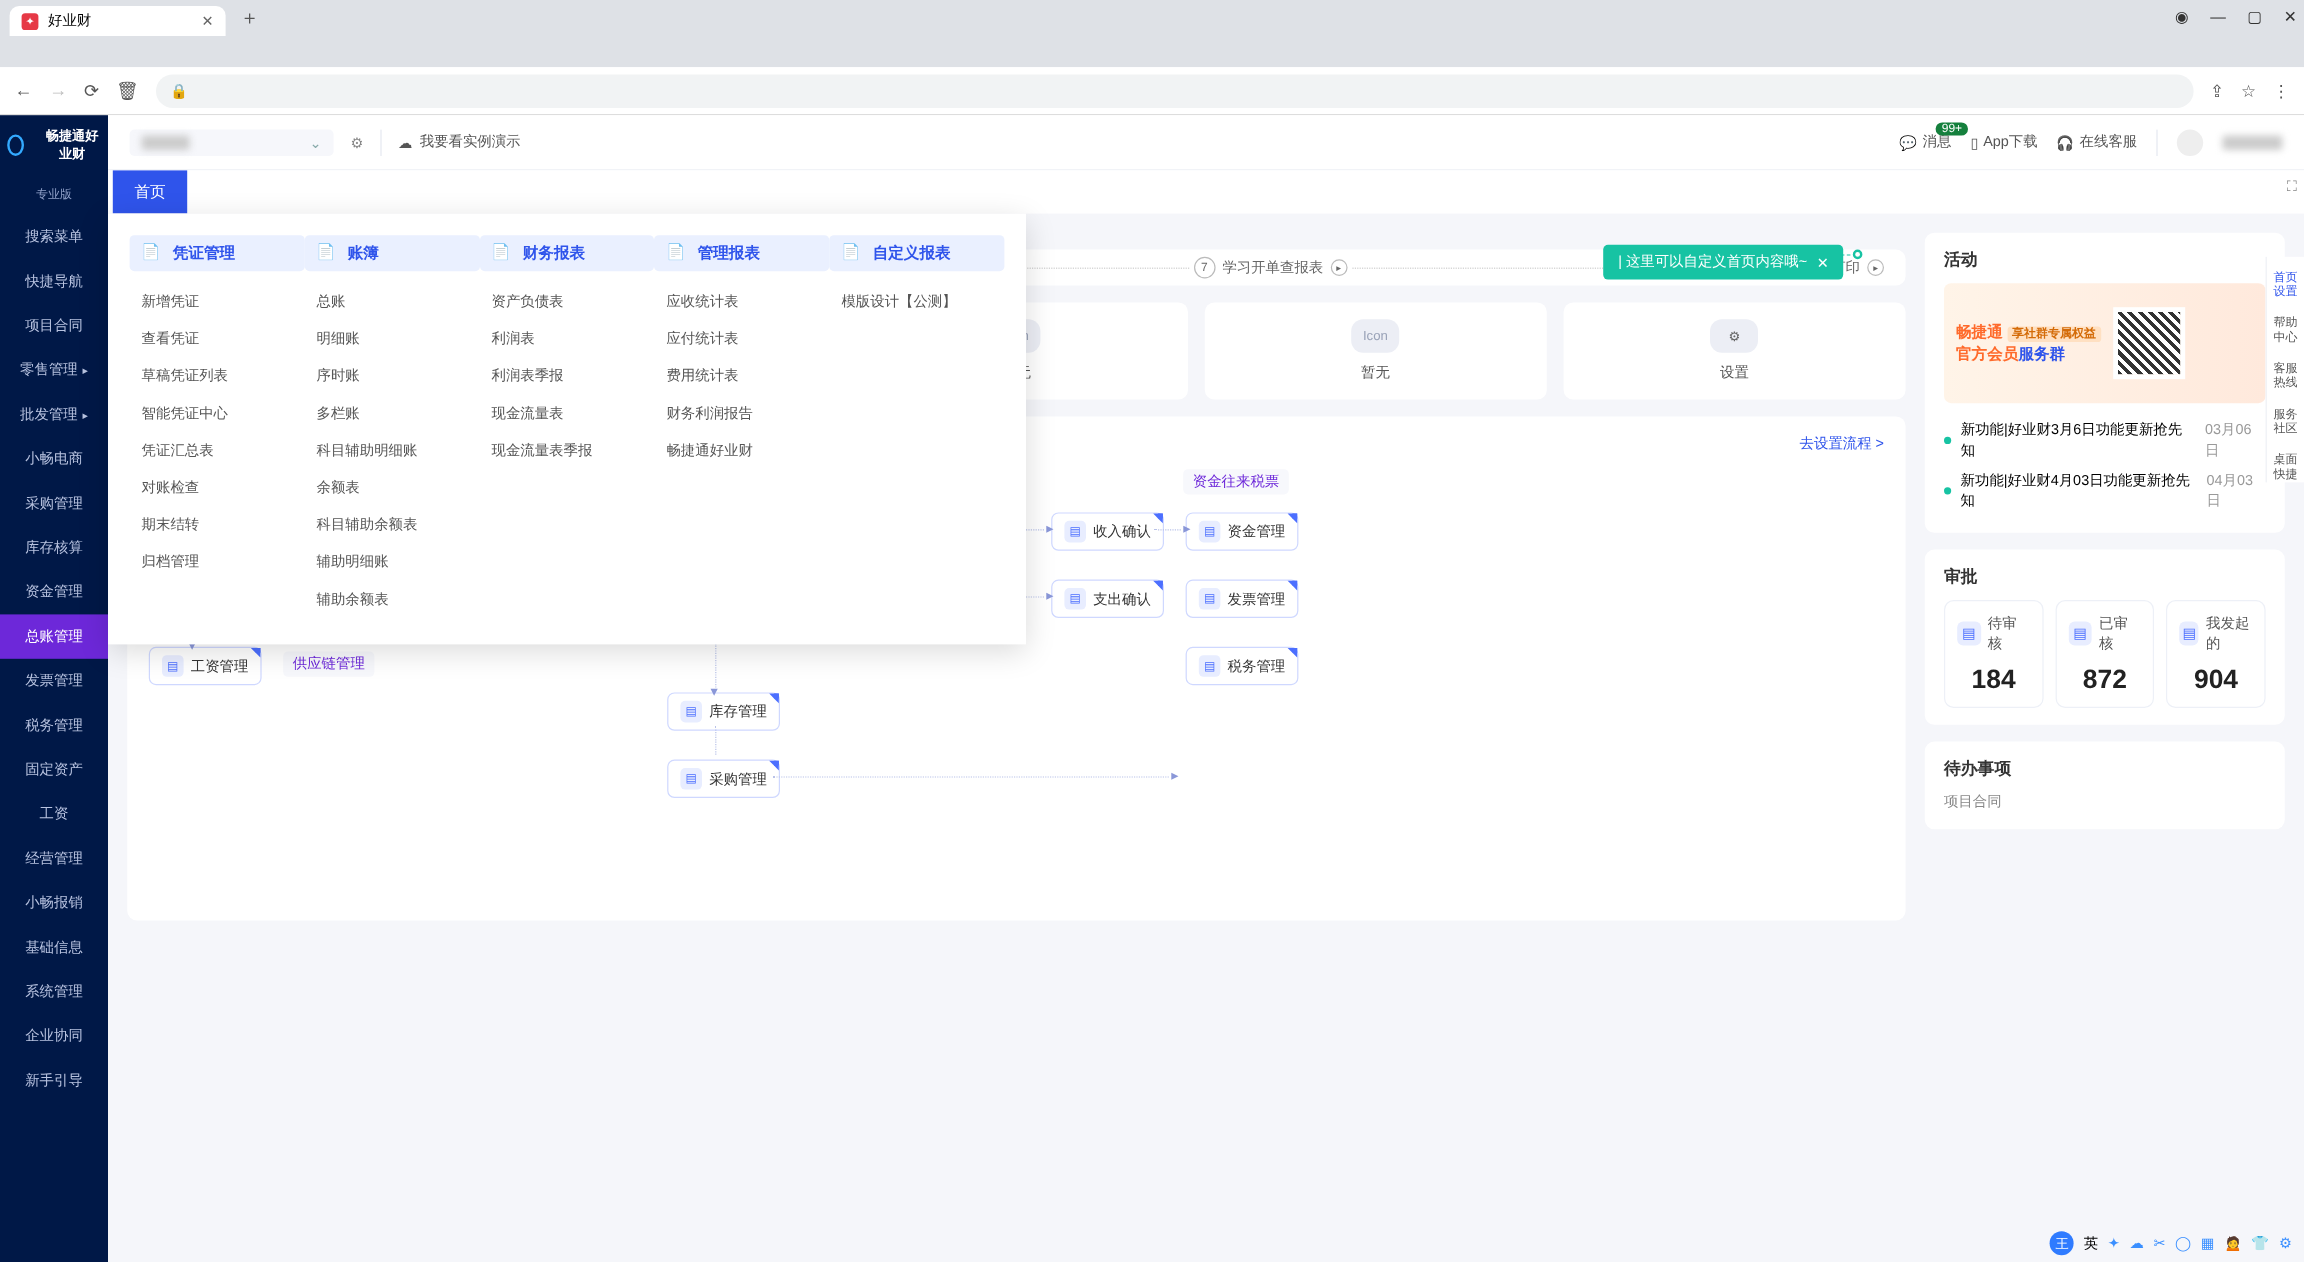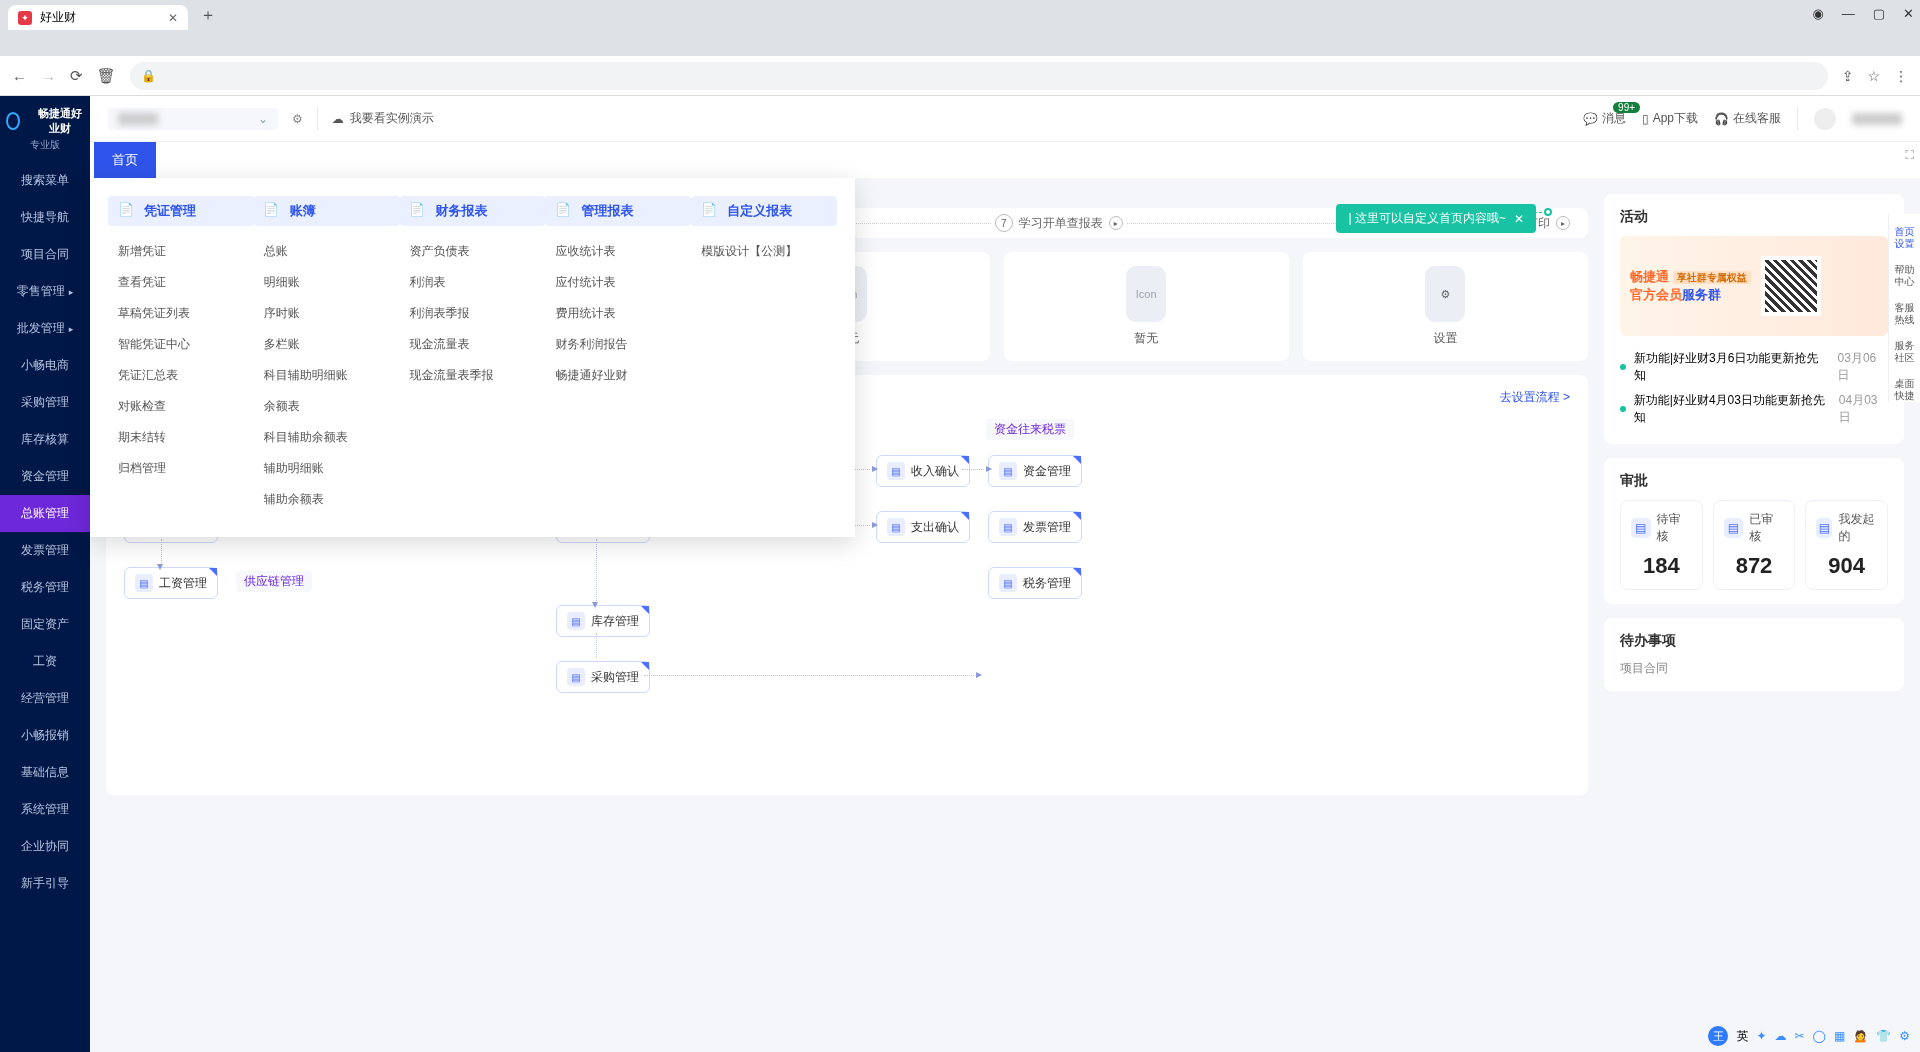--- a/index.html
+++ b/index.html
@@ -18,21 +18,21 @@
 .url-box { flex:1; background:#f1f3f4; border-radius:14px; height:28px; display:flex; align-items:center; padding:0 12px; font-size:12px; color:#444; gap:8px; }
 .url-box .lock { color:#555; }
 .addr-right { display:flex; gap:14px; color:#555; font-size:14px; }
 
 
 .app { display:flex; height:calc(100% - 56px); }
 .sidebar { width:90px; background:#001847; color:#b8c3e0; display:flex; flex-direction:column; font-size:12px; }
 .logo-box { padding:10px 6px; text-align:center; }
 .logo-box .logo { color:#fff; font-size:11px; display:flex; align-items:center; justify-content:center; gap:16px;font-weight:bold;}
 .logo-box .logo-ico { width:18px; height:18px; border:2px solid #3af; border-radius:50%; display:inline-block; position:relative;}
-.logo-box .sub { color:#8fa0c8; font-size:10px; margin-top:2px;}
+.logo-box .sub { color:#8fa0c8; font-size:10px; margin-top:19px;}
 .side-item { padding:10px 8px; text-align:center; cursor:pointer; display:flex; align-items:center; justify-content:center; gap:4px; }
 .side-item.active { background:#6d28d9; color:#fff; }
 .side-item .chev { font-size:9px; }
 
 .main { flex:1; display:flex; flex-direction:column; background:#fff; position:relative; }
 .topbar { height:46px; display:flex; align-items:center; padding:0 18px; gap:14px; border-bottom:1px solid #eef0f5; font-size:12px; color:#333; }
 .org-sel { display:flex; align-items:center; gap:8px; background:#f6f7fb; padding:4px 10px; border-radius:4px; width:170px; }
 .org-sel .blur { filter:blur(3px); background:#ccc; width:40px; height:12px; border-radius:2px; }
 .topbar .divider { width:1px; height:22px; background:#e5e8f0; }
 .demo-link { display:flex; align-items:center; gap:6px; color:#555; }
@@ -52,21 +52,21 @@
 
 .steps { display:flex; align-items:center; gap:4px; font-size:12px; color:#666; padding:6px 18px; background:#fff; border-radius:8px; }
 .step { display:flex; align-items:center; gap:6px; }
 .step .num { width:18px; height:18px; border-radius:50%; border:1px solid #bbb; display:flex; align-items:center; justify-content:center; font-size:10px; }
 .step-sep { flex:1; border-top:1px dotted #ccc; }
 .play { width:14px; height:14px; border:1px solid #bbb; border-radius:50%; display:flex; align-items:center; justify-content:center; font-size:8px;}
 
 
 .quick-row { display:flex; gap:14px; }
 .quick { flex:1; background:#fff; border-radius:8px; display:flex; flex-direction:column; align-items:center; gap:8px; padding:14px 0; font-size:12px; color:#555; }
-.quick .ico { width:40px; height:56px; border-radius:10px; background:#eceef5; display:flex; align-items:center; justify-content:center; color:#9aa3b8; font-size:11px;}
+.quick .ico { width:40px; height:28px; border-radius:10px; background:#eceef5; display:flex; align-items:center; justify-content:center; color:#9aa3b8; font-size:11px;}
 .quick.gear .ico { color:#666; }
 
 
 .flow-card { position:relative; min-height:420px; }
 .flow-head { display:flex; justify-content:flex-end; font-size:12px; }
 .flow-head a { color:#2f54eb; display:flex; align-items:center; gap:4px; }
 .group-label { position:absolute; font-size:12px; color:#6d28d9; background:#f7f8fc; padding:2px 8px; border-radius:4px; }
 .node { position:absolute; border:1px solid #cfd8ff; background:#fff; border-radius:6px; padding:6px 10px; font-size:12px; color:#333; display:flex; align-items:center; gap:6px; }
 .node .ni { width:18px; height:18px; background:#e8edff; border-radius:4px; display:flex; align-items:center; justify-content:center; color:#4c6fff; font-size:10px;}
 .node::after { content:""; position:absolute; top:0; right:0; border:4px solid transparent; border-top-color:#4c6fff; border-right-color:#4c6fff; }

